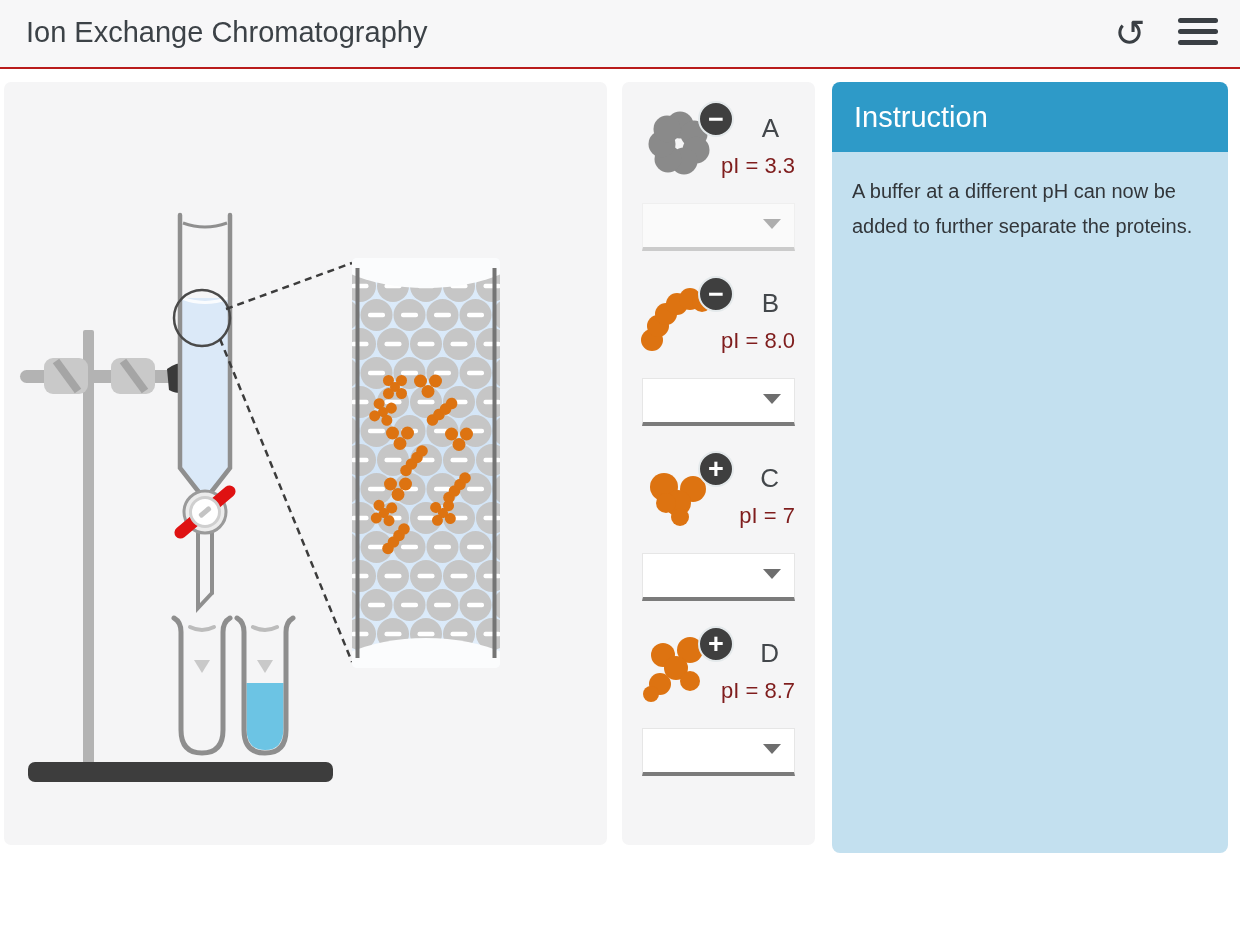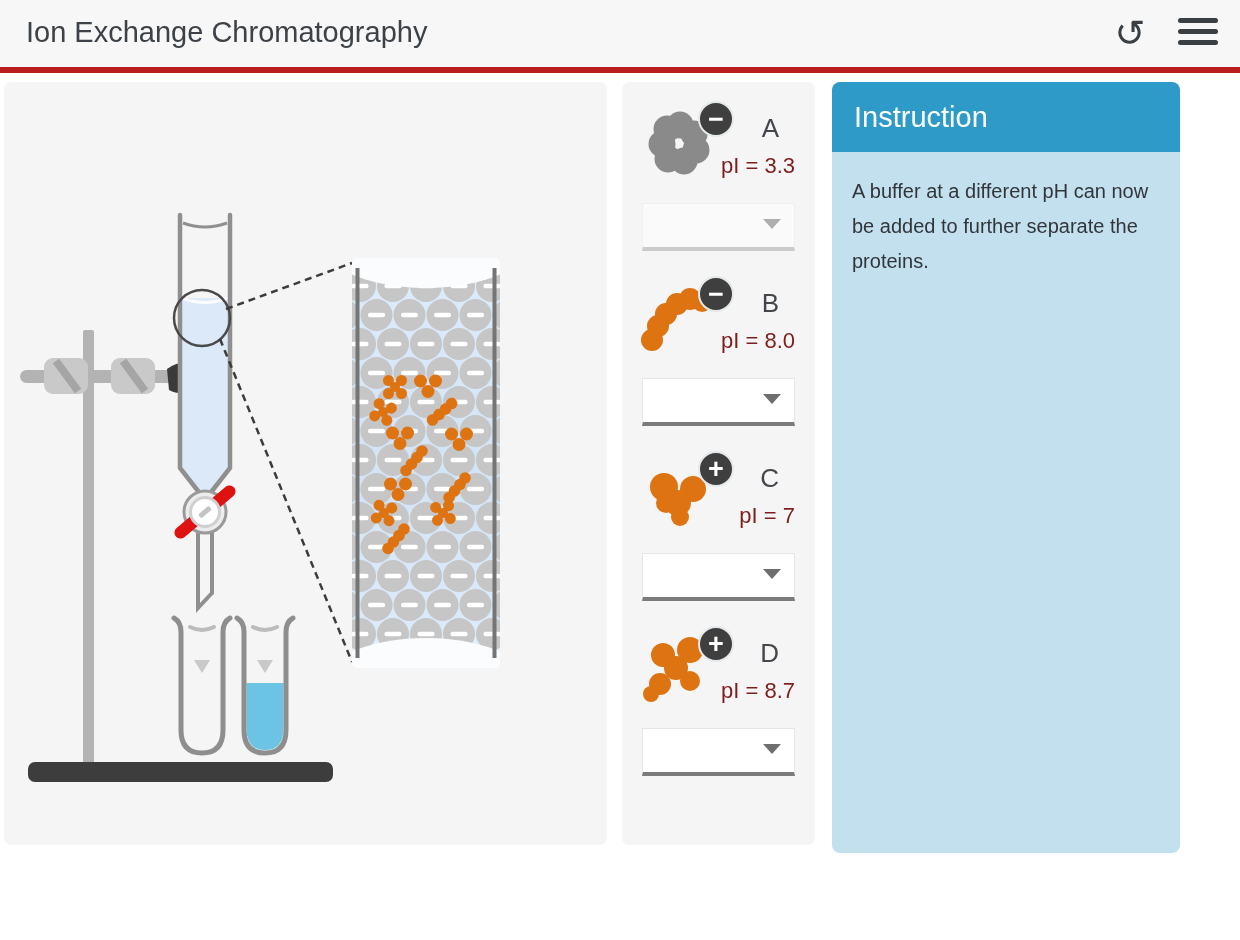--- a/index.html
+++ b/index.html
@@ -1,32 +1,32 @@
 <!DOCTYPE html>
 <html style="--c-ihead: #2e9ac8; --c-ibody: #c3e0ef; --c-ifoot: #cfe7f4; --c-check: #f7953f; --c-badge: #3f3f3f; --c-step: #2a84a8;"><head>
 <meta charset="utf-8">
 <style>
   html,body{margin:0;padding:0;background:#ffffff;}
   #app{position:relative;width:1240px;height:940px;background:#ffffff;overflow:hidden;
        font-family:"Liberation Sans",sans-serif;-webkit-font-smoothing:antialiased;}
 
   
   .hdr{position:absolute;left:0;top:0;width:1240px;height:67px;background:#f7f7f8;
-       border-bottom:6px solid #b91c1c;}
+       border-bottom:2px solid #b91c1c;}
   .hdr-title{position:absolute;left:26px;top:16px;font-size:29px;color:#3c4247;}
   .reset-btn{position:absolute;right:86px;top:10px;width:48px;height:48px;border:none;background:none;
        font-size:37px;color:#3a3f44;cursor:pointer;line-height:46px;text-align:center;padding:0;}
   .menu-btn{position:absolute;right:20px;top:16px;width:44px;height:36px;border:none;background:none;
        cursor:pointer;padding:0;}
   .menu-btn .bar{display:block;width:40px;height:5px;border-radius:2.5px;background:#3a3f44;margin:0 auto 6px auto;}
 
   
   .left-panel{position:absolute;left:4px;top:82px;width:603px;height:763px;background:#f5f5f6;border-radius:7px;}
   .mid-panel{position:absolute;left:622px;top:82px;width:193px;height:763px;background:#f5f5f6;border-radius:7px;}
-  .instr-panel{position:absolute;left:832px;top:82px;width:348px;height:771px;border-radius:8px;
+  .instr-panel{position:absolute;left:832px;top:82px;width:396px;height:771px;border-radius:8px;
        overflow:hidden;display:flex;flex-direction:column;}
   .instr-head{height:70px;flex:0 0 70px;background:var(--c-ihead,#2e9ac8);color:#ffffff;
        font-size:29px;line-height:70px;padding-left:22px;}
   .instr-body{flex:1 1 auto;background:var(--c-ibody,#c3e0ef);padding:22px 20px 0 20px;}
   .instr-body p{margin:0 0 13px 0;font-size:20px;line-height:35px;color:#32363a;}
   .instr-foot{flex:0 0 72px;background:var(--c-ifoot,#cfe7f4);position:relative;}
   .check-btn{position:absolute;right:0;top:0;width:156px;height:72px;border:none;cursor:pointer;
        background:var(--c-check,#f7953f);color:#463c2c;font-size:22px;letter-spacing:.5px;
        border-radius:0 0 8px 0;font-family:"Liberation Sans",sans-serif;}
 

